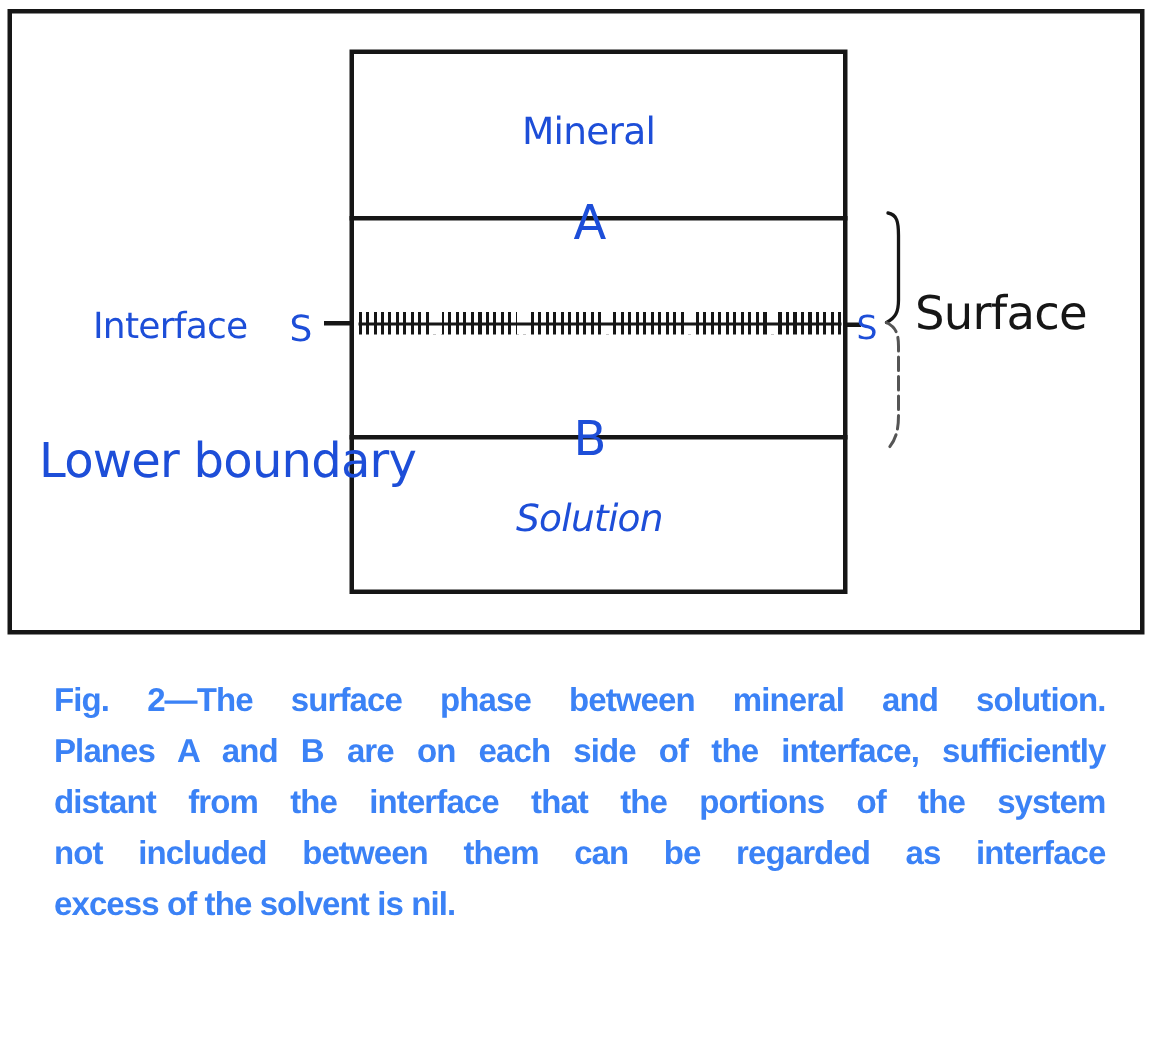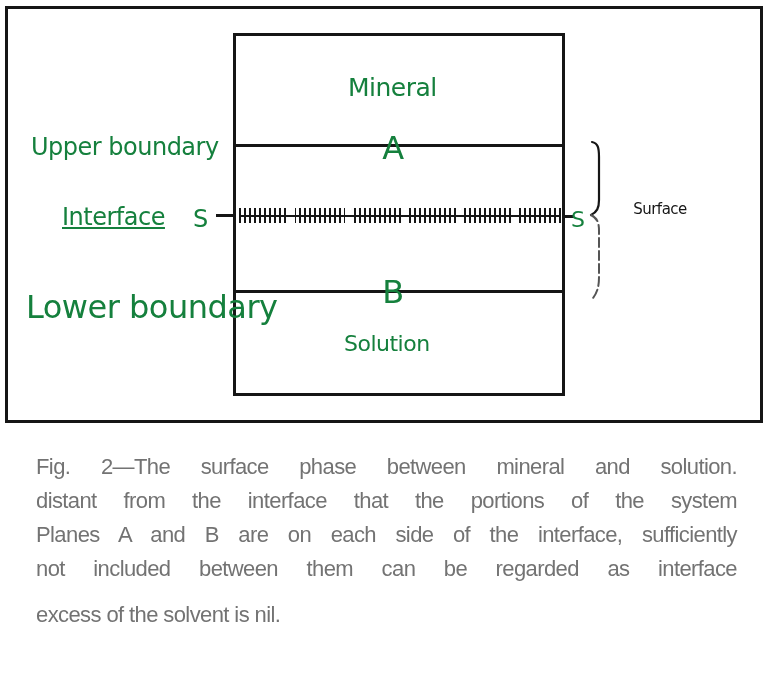--- a/index.html
+++ b/index.html
@@ -54,72 +54,71 @@
     height: 3px;
     background: #161616;
   }
   .dash-s-left  { left: 216px; top: 214px; width: 20px; }
   .dash-s-right { left: 563px; top: 215px; width: 11px; }
   
   .lbl {
     position: absolute;
     white-space: nowrap;
     letter-spacing: -0.5px;
-    color: #15803d;
+    color: #1d4ed8;
   }
   .mineral-label   { left: 348px; top: 73px;  font-size: 25px; }
-  .solution-label  { left: 344px; top: 331px; font-size: 22px; }
+  .solution-label  { left: 344px; top: 331px; font-size: 25px; font-style: italic; }
   .upper-boundary  { left: 31px;  top: 133px; font-size: 24px; }
-  .interface-label { left: 62px;  top: 203px; font-size: 24px; text-decoration: underline; }
+  .interface-label { left: 62px;  top: 203px; font-size: 24px; }
   .lower-boundary  { left: 26px;  top: 288px; font-size: 32px; }
   .s-left  { left: 193px; top: 205px; font-size: 24px; }
   .s-right { left: 571px; top: 207px; font-size: 22px; }
   .plane-letter {
     position: absolute;
     font-size: 32px;
     line-height: 1;
     transform: translateX(-50%);
   }
   .label-a { left: 393px; top: 132px; }
   .label-b { left: 393px; top: 276px; }
   .surface-phase {
     position: absolute;
     left: 610px; top: 195px;
     width: 100px;
-    text-align: center;
-    font-size: 15px;
+    text-align: left;
+    font-size: 31px;
     line-height: 29px;
     letter-spacing: -0.5px;
   }
   .brace-svg {
     position: absolute;
     left: 586px; top: 140px;
     width: 22px; height: 160px;
   }
   
   .caption {
     position: absolute;
     left: 36px; top: 450px;
     width: 701px;
     font-family: "Liberation Sans", sans-serif;
-    font-weight: 400;
+    font-weight: 700;
     font-size: 22px;
     line-height: 34px;
     letter-spacing: -0.6px;
-    color: #737373;
+    color: #3b82f6;
   }
   .caption .cap-line {
     text-align: justify;
     text-align-last: justify;
     white-space: nowrap;
   }
   .caption .cap-line.last {
     text-align: right;
     text-align-last: left;
-    margin-top: 12px;
   }
 </style>
 </head>
 <body>
 
 <div class="page">
 
   <div class="figure-frame"></div>
 
   <div class="diagram-box"></div>
@@ -132,33 +131,32 @@
 
   <div class="interface-hatch"></div>
   <div class="dash dash-s-left"></div>
   <div class="dash dash-s-right"></div>
   <div class="lbl s-left">S</div>
   <div class="lbl s-right">S</div>
 
   <div class="hline line-b"></div>
   <div class="lbl plane-letter label-b">B</div>
 
-  <div class="lbl upper-boundary">Upper boundary</div>
   <div class="lbl interface-label">Interface</div>
   <div class="lbl lower-boundary">Lower boundary</div>
 
   <svg class="brace-svg" viewBox="0 0 22 160" fill="none">
     <path d="M 6 2 C 12 3, 13 8, 13 17 L 13 60 C 13 68, 11 72, 5 75" stroke="#161616" stroke-width="2.2" stroke-linecap="round"></path>
     <path d="M 5 75 C 11 78, 13 82, 13 91 L 13 137 C 13 147, 11 153, 7 158" stroke="#555555" stroke-width="2" stroke-linecap="round" stroke-dasharray="9 4"></path>
   </svg>
   <div class="surface-phase">
     <div>Surface</div>
   </div>
 
   <div class="caption">
     <div class="cap-line">Fig. 2—The surface phase between mineral and solution.</div>
+    <div class="cap-line">Planes A and B are on each side of the interface, sufficiently</div>
     <div class="cap-line">distant from the interface that the portions of the system</div>
-    <div class="cap-line">Planes A and B are on each side of the interface, sufficiently</div>
     <div class="cap-line">not included between them can be regarded as interface</div>
     <div class="cap-line last">excess of the solvent is nil.</div>
   </div>
 
 </div>
 
 </body></html>

